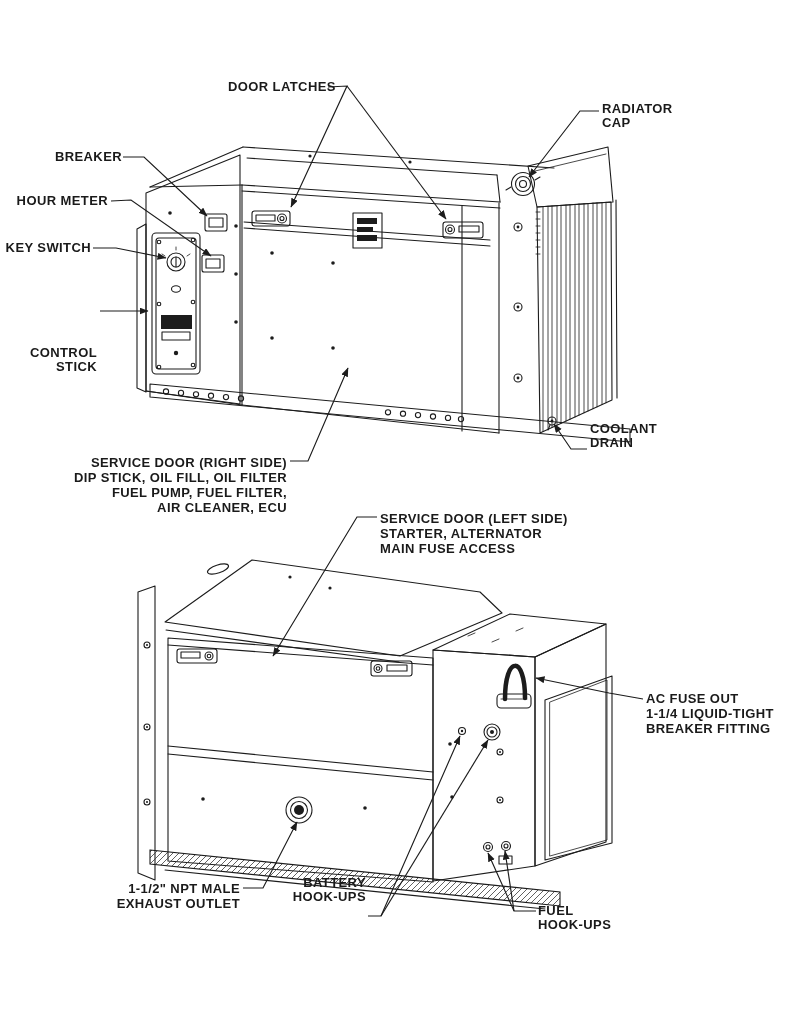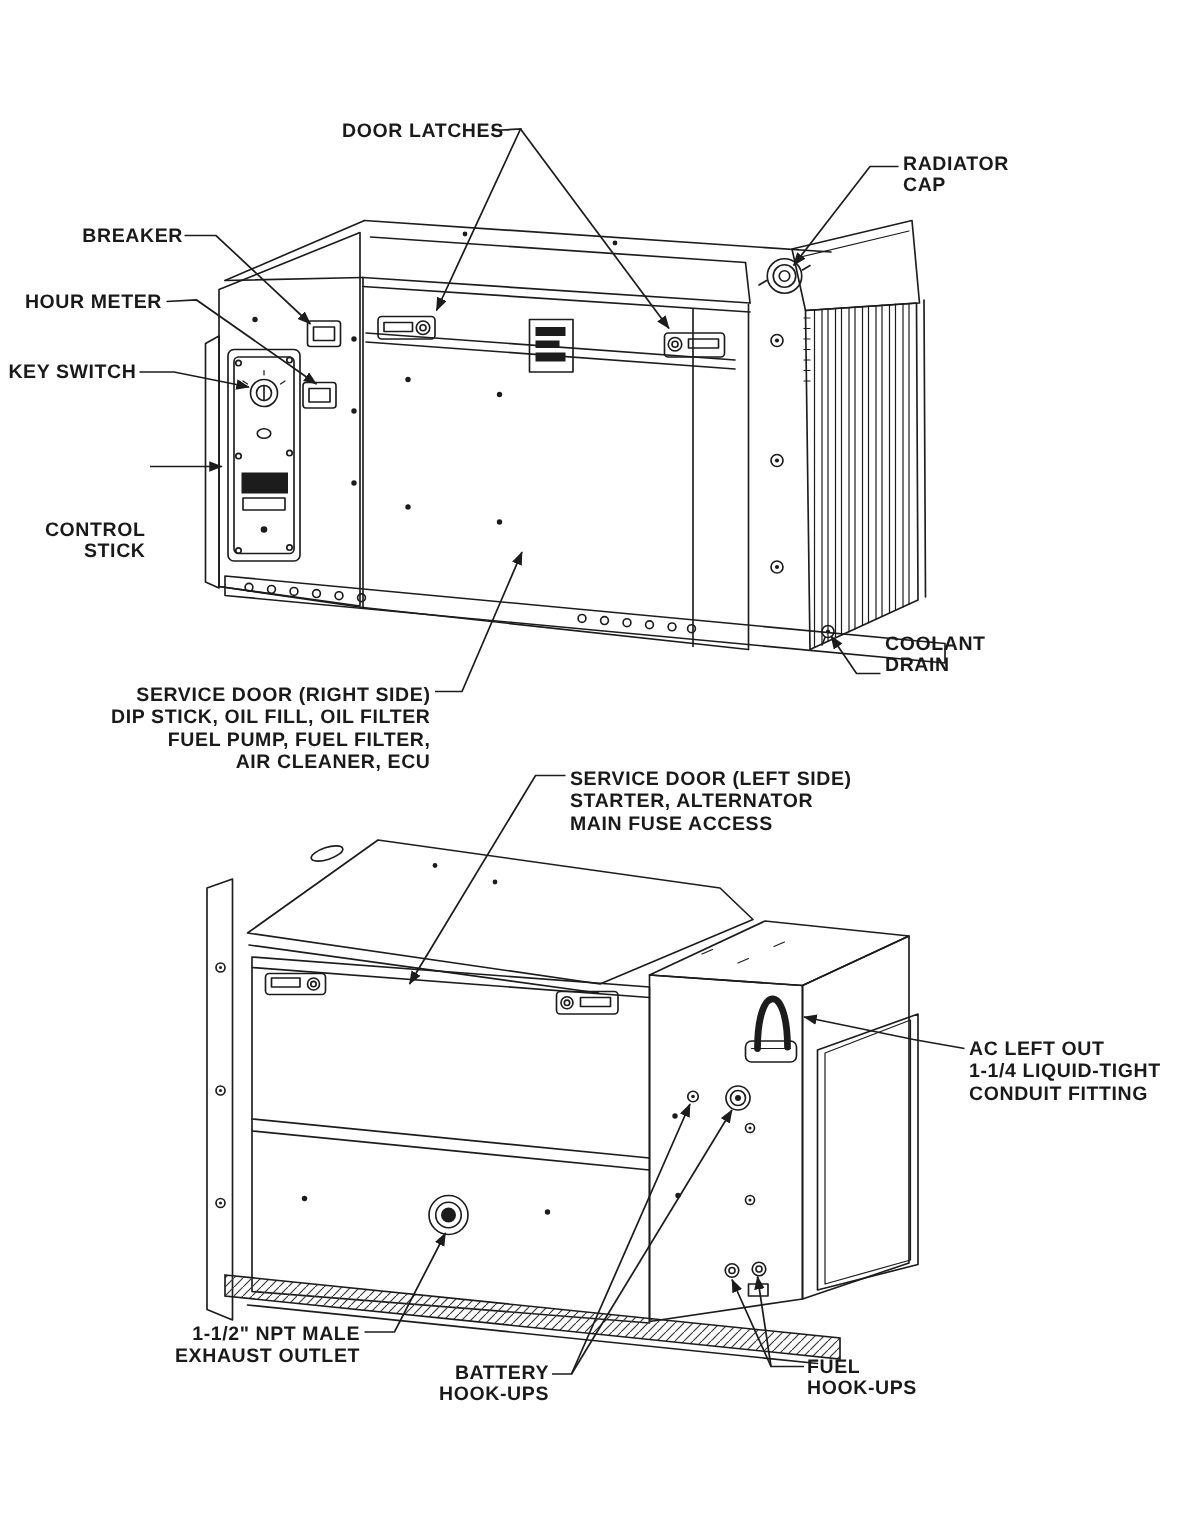--- a/index.html
+++ b/index.html
@@ -349,31 +349,31 @@
     <div>AIR CLEANER, ECU</div>
   </div>
 
   <div class="lbl l" style="left:380px;top:511px;">
     <div>SERVICE DOOR (LEFT SIDE)</div>
     <div>STARTER, ALTERNATOR</div>
     <div>MAIN FUSE ACCESS</div>
   </div>
 
   <div class="lbl l" style="left:646px;top:691px;">
-    <div>AC LEFT OUT</div>
+    <div>AC FUSE OUT</div>
     <div>1-1/4 LIQUID-TIGHT</div>
-    <div>CONDUIT FITTING</div>
+    <div>BREAKER FITTING</div>
   </div>
 
   <div class="lbl r" style="right:560px;top:881px;">
     <div>1-1/2" NPT MALE</div>
     <div>EXHAUST OUTLET</div>
   </div>
 
-  <div class="lbl r lh14" style="right:434px;top:908px;">
+  <div class="lbl r lh14" style="right:434px;top:876px;">
     <div>BATTERY</div>
     <div>HOOK-UPS</div>
   </div>
 
   <div class="lbl l lh14" style="left:538px;top:904px;">
     <div>FUEL</div>
     <div>HOOK-UPS</div>
   </div>
 
 </div>

